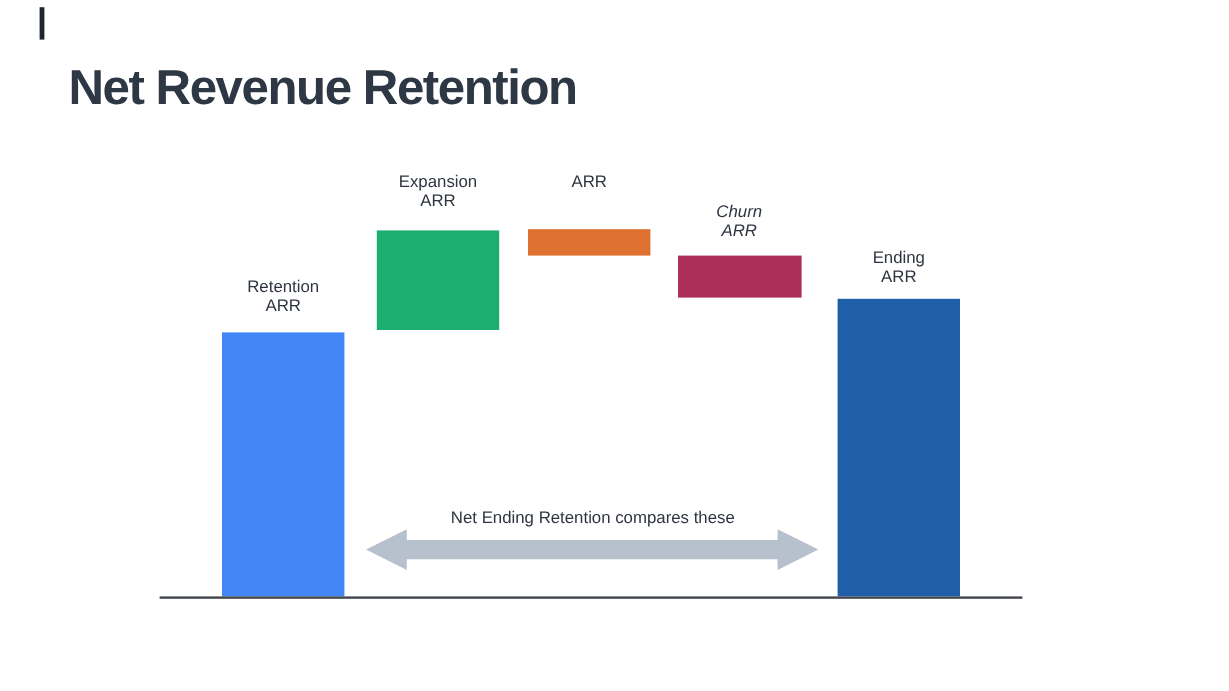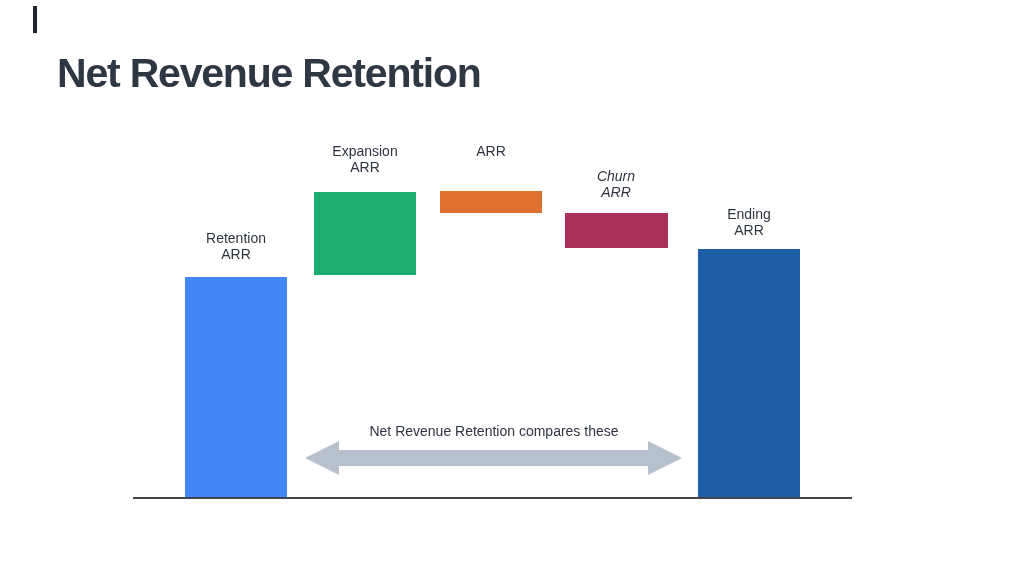--- a/index.html
+++ b/index.html
@@ -112,20 +112,20 @@
     </div>
 
     <div class="bar bar-beginning"></div>
     <div class="bar bar-expansion"></div>
     <div class="bar bar-contraction"></div>
     <div class="bar bar-churn"></div>
     <div class="bar bar-ending"></div>
 
     <div class="baseline"></div>
 
-    <div class="annotation">Net Revenue Retention compares these</div>
+    <div class="annotation">Net Ending Retention compares these</div>
 
     <svg class="double-arrow" viewBox="0 0 377 36" preserveAspectRatio="none" aria-hidden="true">
       <polygon points="0,18 34,1 34,10 343,10 343,1 377,18 343,35 343,26 34,26 34,35" fill="#B7C0CD"></polygon>
     </svg>
 
   </div>
 </div>
 
 </body></html>

